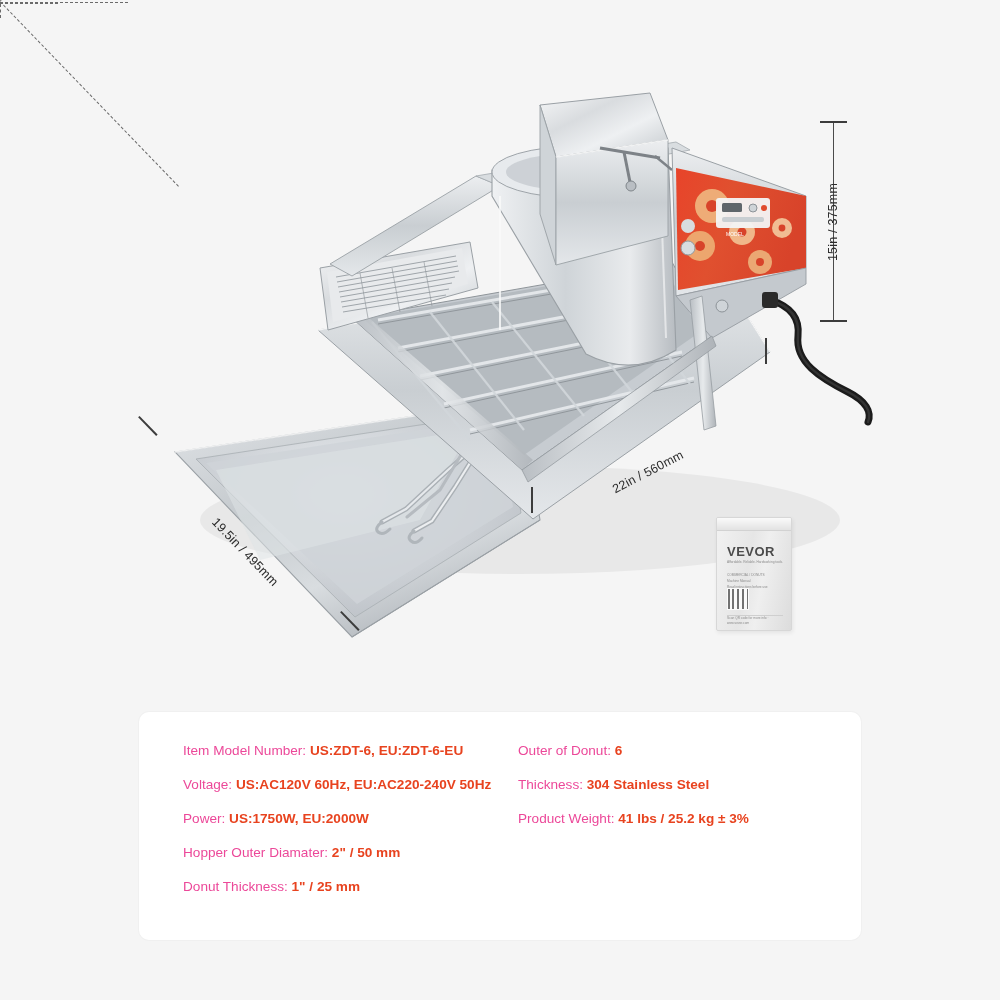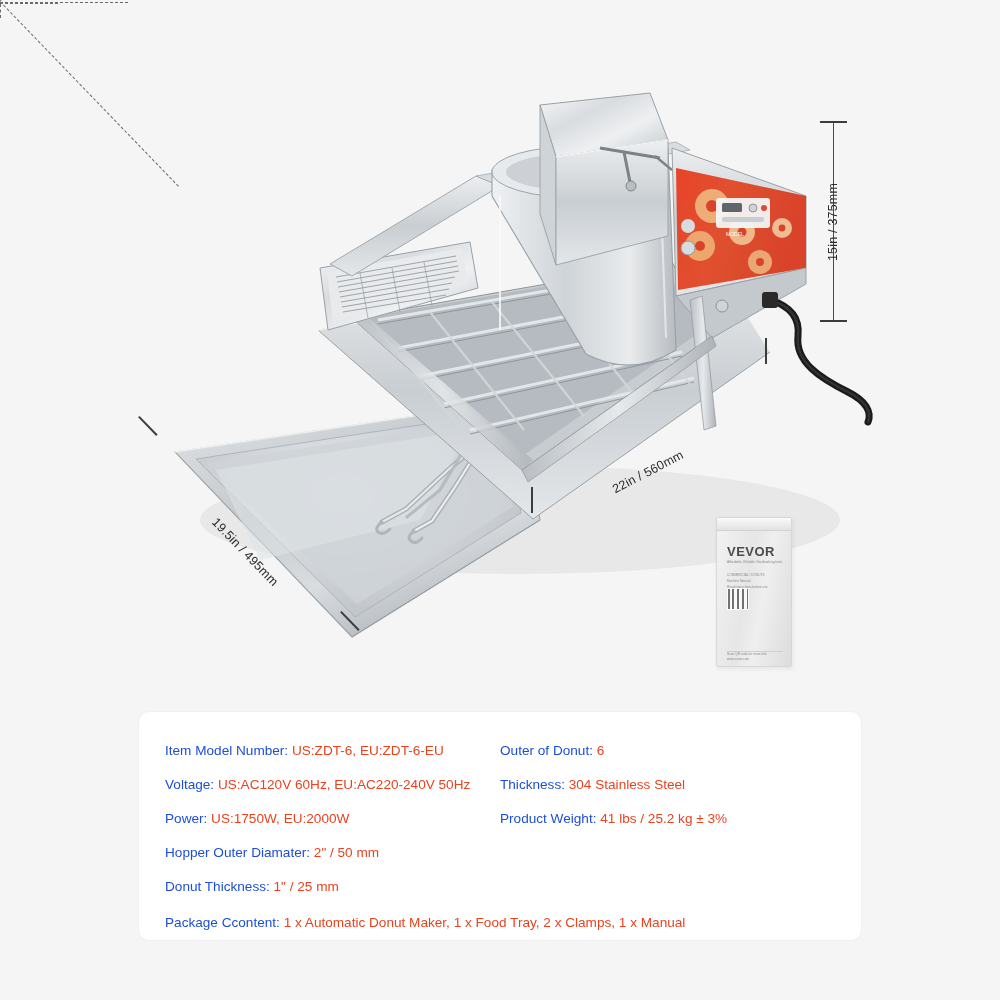--- a/index.html
+++ b/index.html
@@ -47,27 +47,27 @@
     padding:22px 26px 18px 26px;
   }
   .spec-cols { display:flex; gap:0px; }
   .spec-col { width:50%; }
   .spec-row {
     font-size:13.6px;
     color:#3b3b3b;
     line-height:34px;
     white-space:nowrap;
   }
-  .spec-row .k { color:#1d4ed8; }
-  .spec-row .v { color:#e8431f; font-weight:normal; }
+  .spec-row .k { color:#ec4899;margin-left:18px; }
+  .spec-row .v { color:#e8431f; font-weight:bold; }
   .spec-row.full { margin-top:2px; }
 
   
   #pouch {
-    position:absolute; left:716px; top:517px; width:76px; height:150px;
+    position:absolute; left:716px; top:517px; width:76px; height:114px;
     background:linear-gradient(100deg,#f2f2f2 0%,#e6e6e6 42%,#efefef 60%,#dcdcdc 100%);
     border:1px solid #d7d7d7;
     border-radius:2px;
     box-shadow:1px 2px 4px rgba(0,0,0,0.07);
     overflow:hidden;
   }
   #pouch .pouch-top {
     position:absolute; left:0; top:0; width:100%; height:13px;
     background:linear-gradient(180deg,#fafafa,#e2e2e2);
     border-bottom:1px solid #d2d2d2;
@@ -369,18 +369,14 @@
         <div class="spec-row">
           <span class="k">Thickness:</span>
           <span class="v">304 Stainless Steel</span>
         </div>
         <div class="spec-row">
           <span class="k">Product Weight:</span>
           <span class="v">41 lbs / 25.2 kg ± 3%</span>
         </div>
       </div>
     </div>
-    <div class="spec-row full">
-      <span class="k">Package Ccontent:</span>
-      <span class="v">1 x Automatic Donut Maker, 1 x Food Tray, 2 x Clamps, 1 x Manual</span>
-    </div>
   </div>
 </div>
 
 </body></html>

